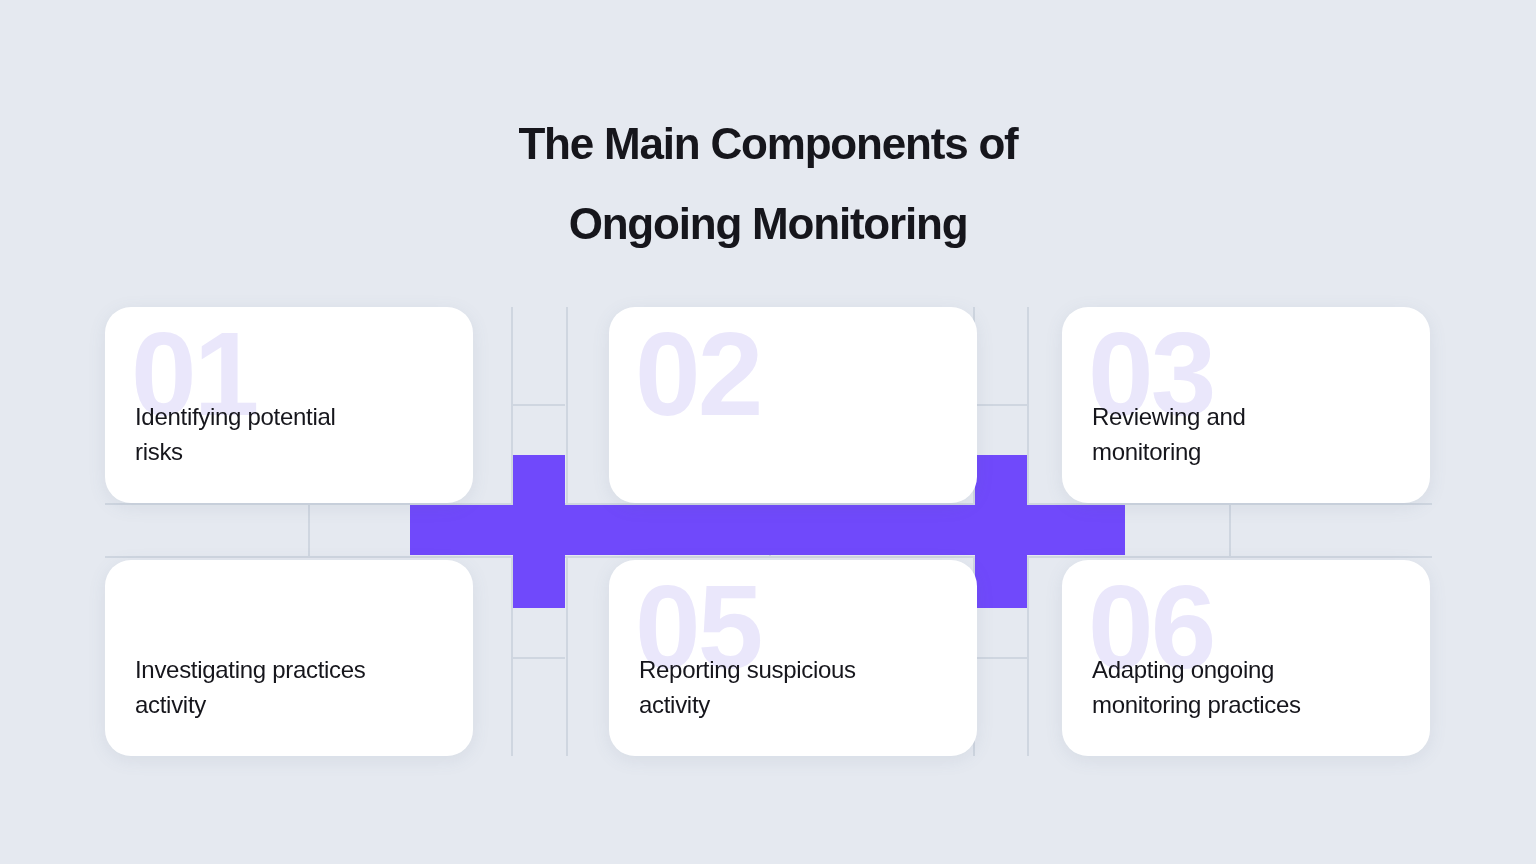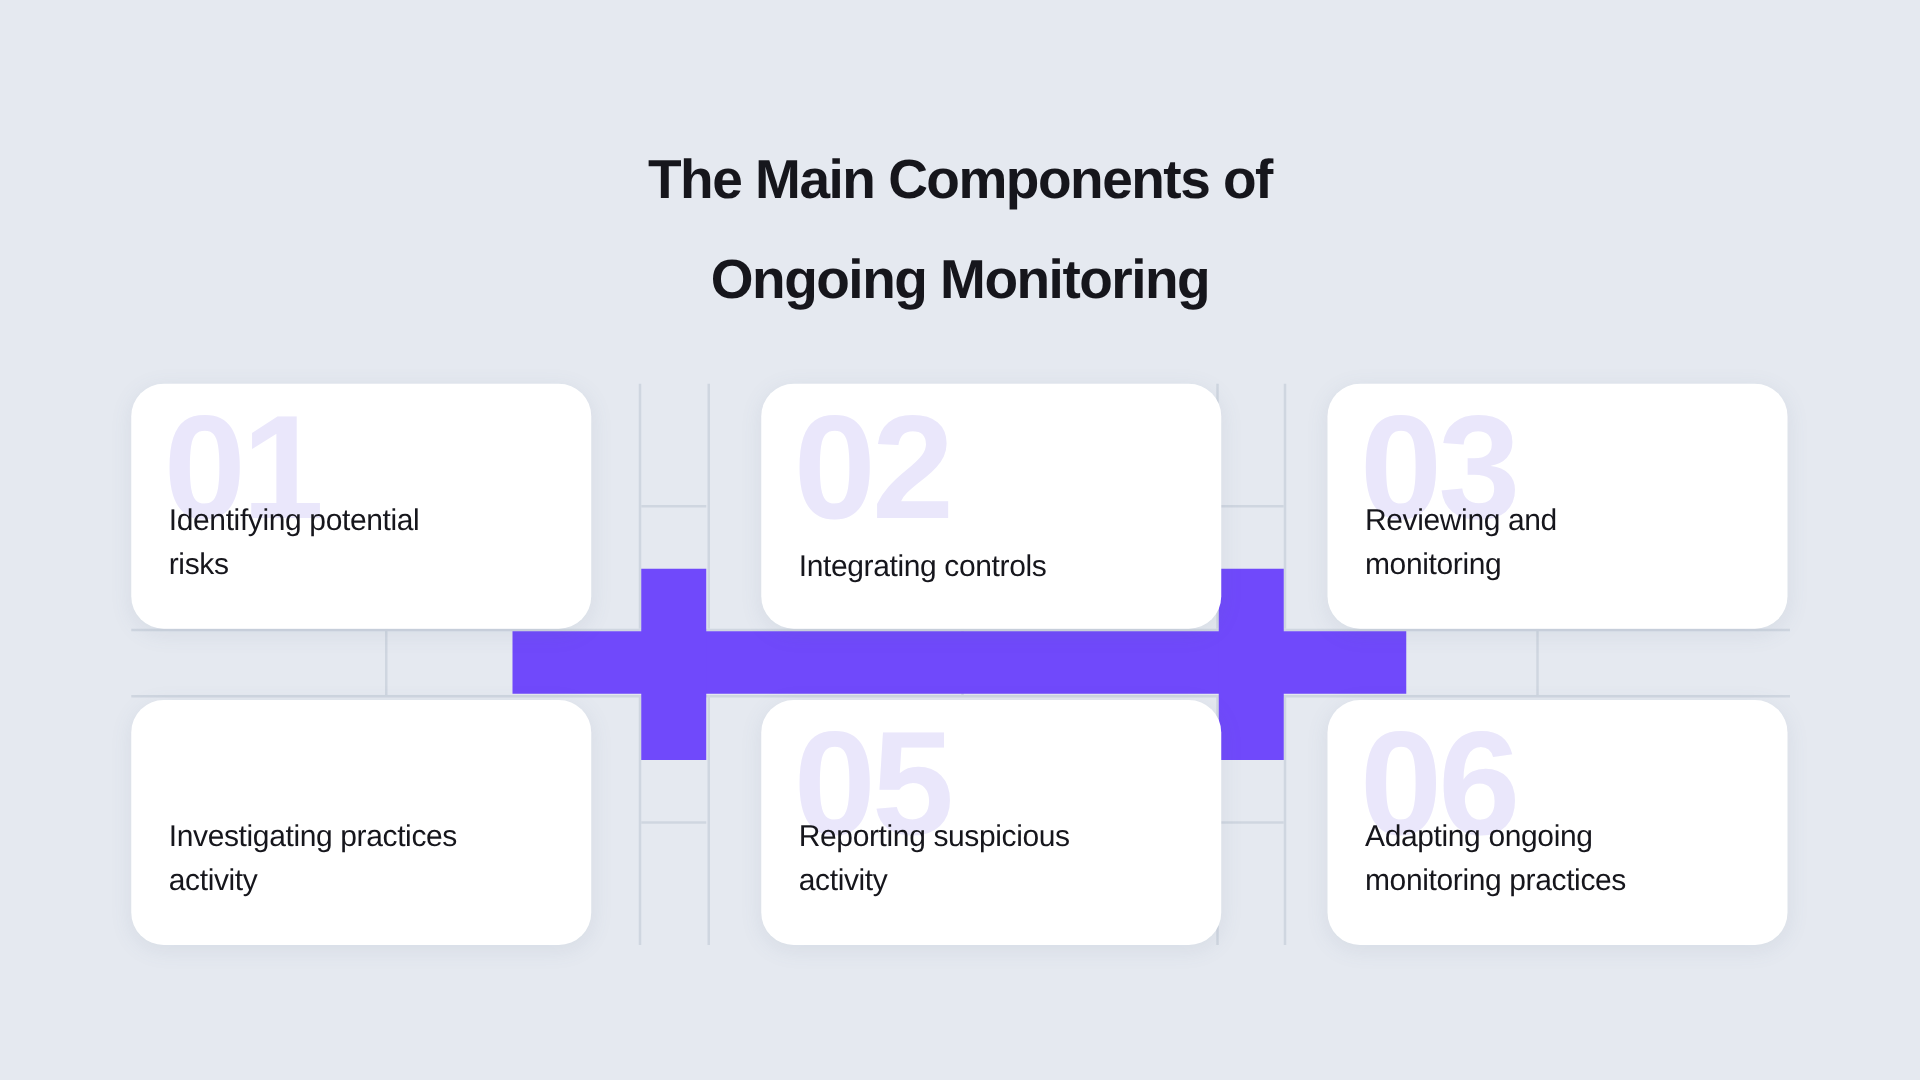--- a/index.html
+++ b/index.html
@@ -140,21 +140,20 @@
   <div class="connector-v right"></div>
 
   <div class="card c1 col-1 row-1">
     <span class="watermark">01</span>
     <span class="card-title">Identifying potential
 risks</span>
   </div>
 
   <div class="card c2 col-2 row-1">
     <span class="watermark">02</span>
-    <span class="card-title">Integrating controls</span>
   </div>
 
   <div class="card c3 col-3 row-1">
     <span class="watermark">03</span>
     <span class="card-title">Reviewing and
 monitoring</span>
   </div>
 
   <div class="card c4 col-1 row-2">
     <span class="card-title">Investigating practices

